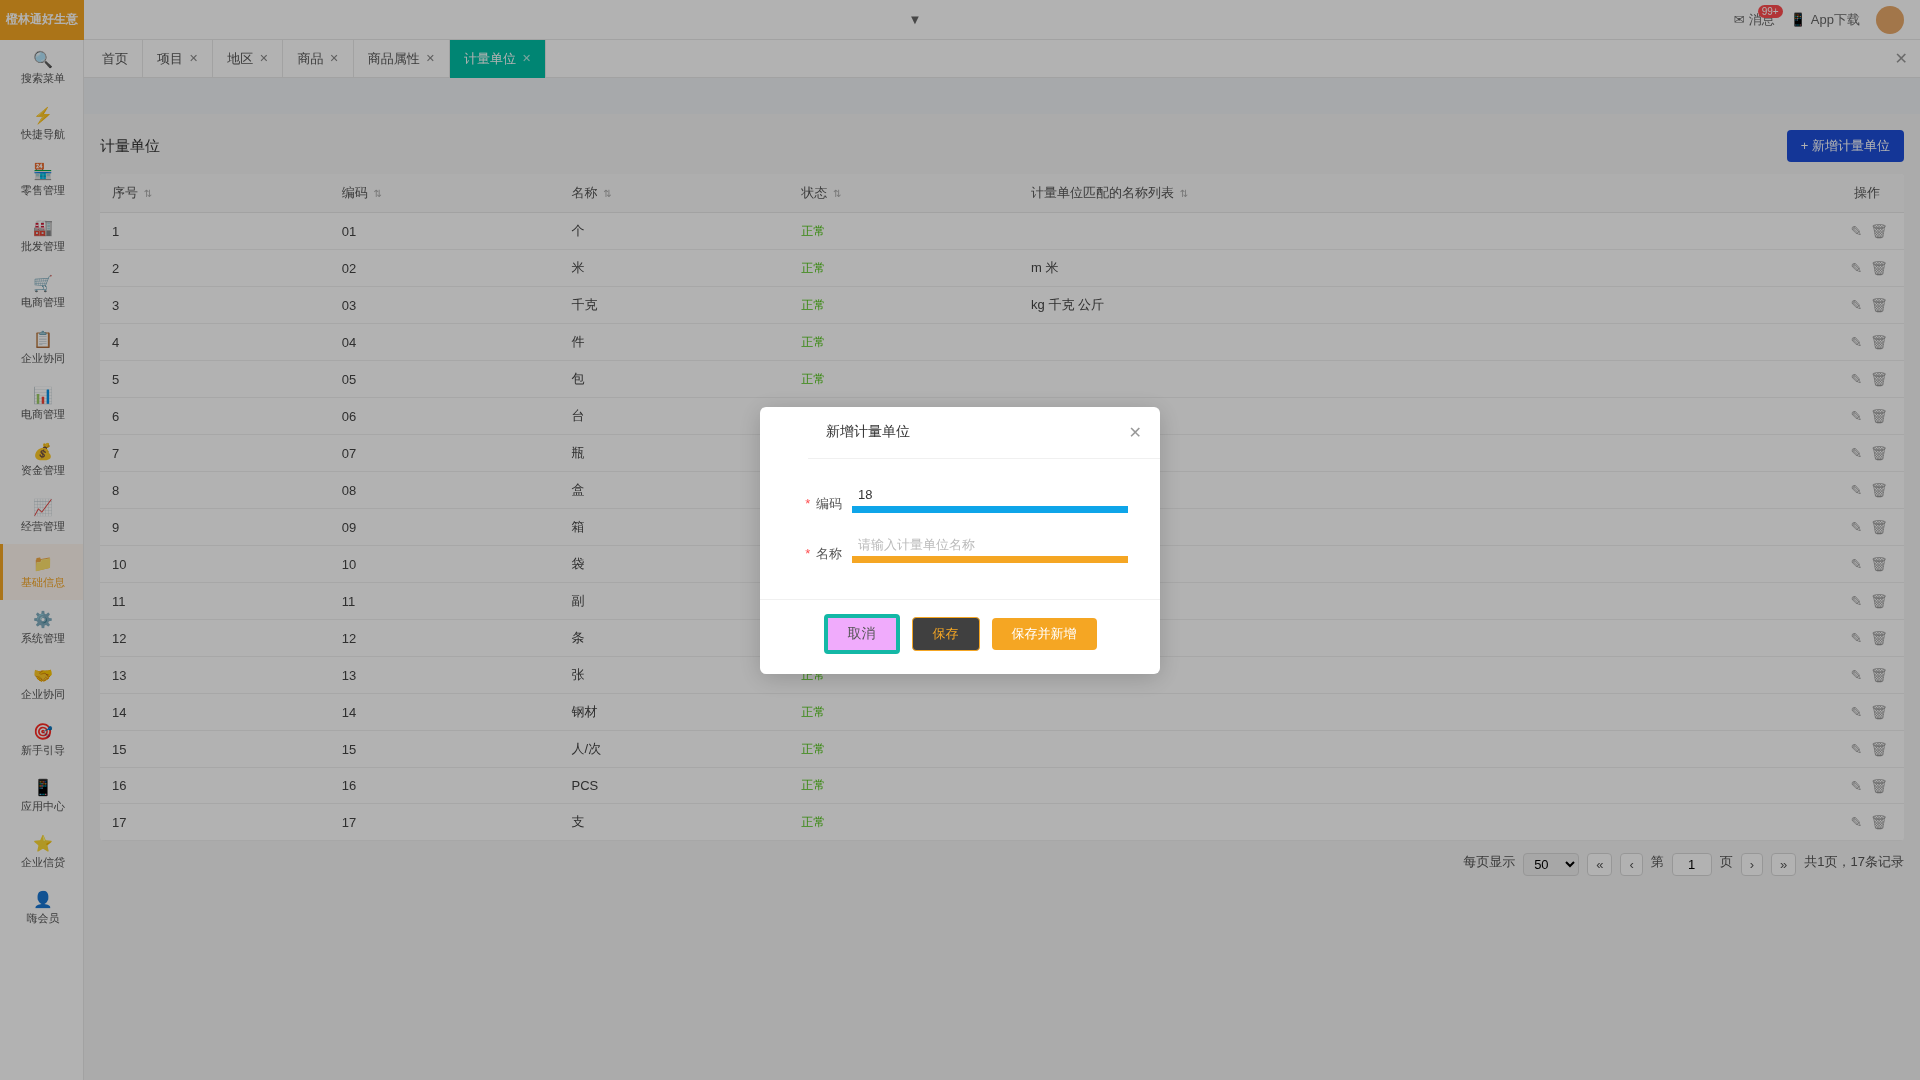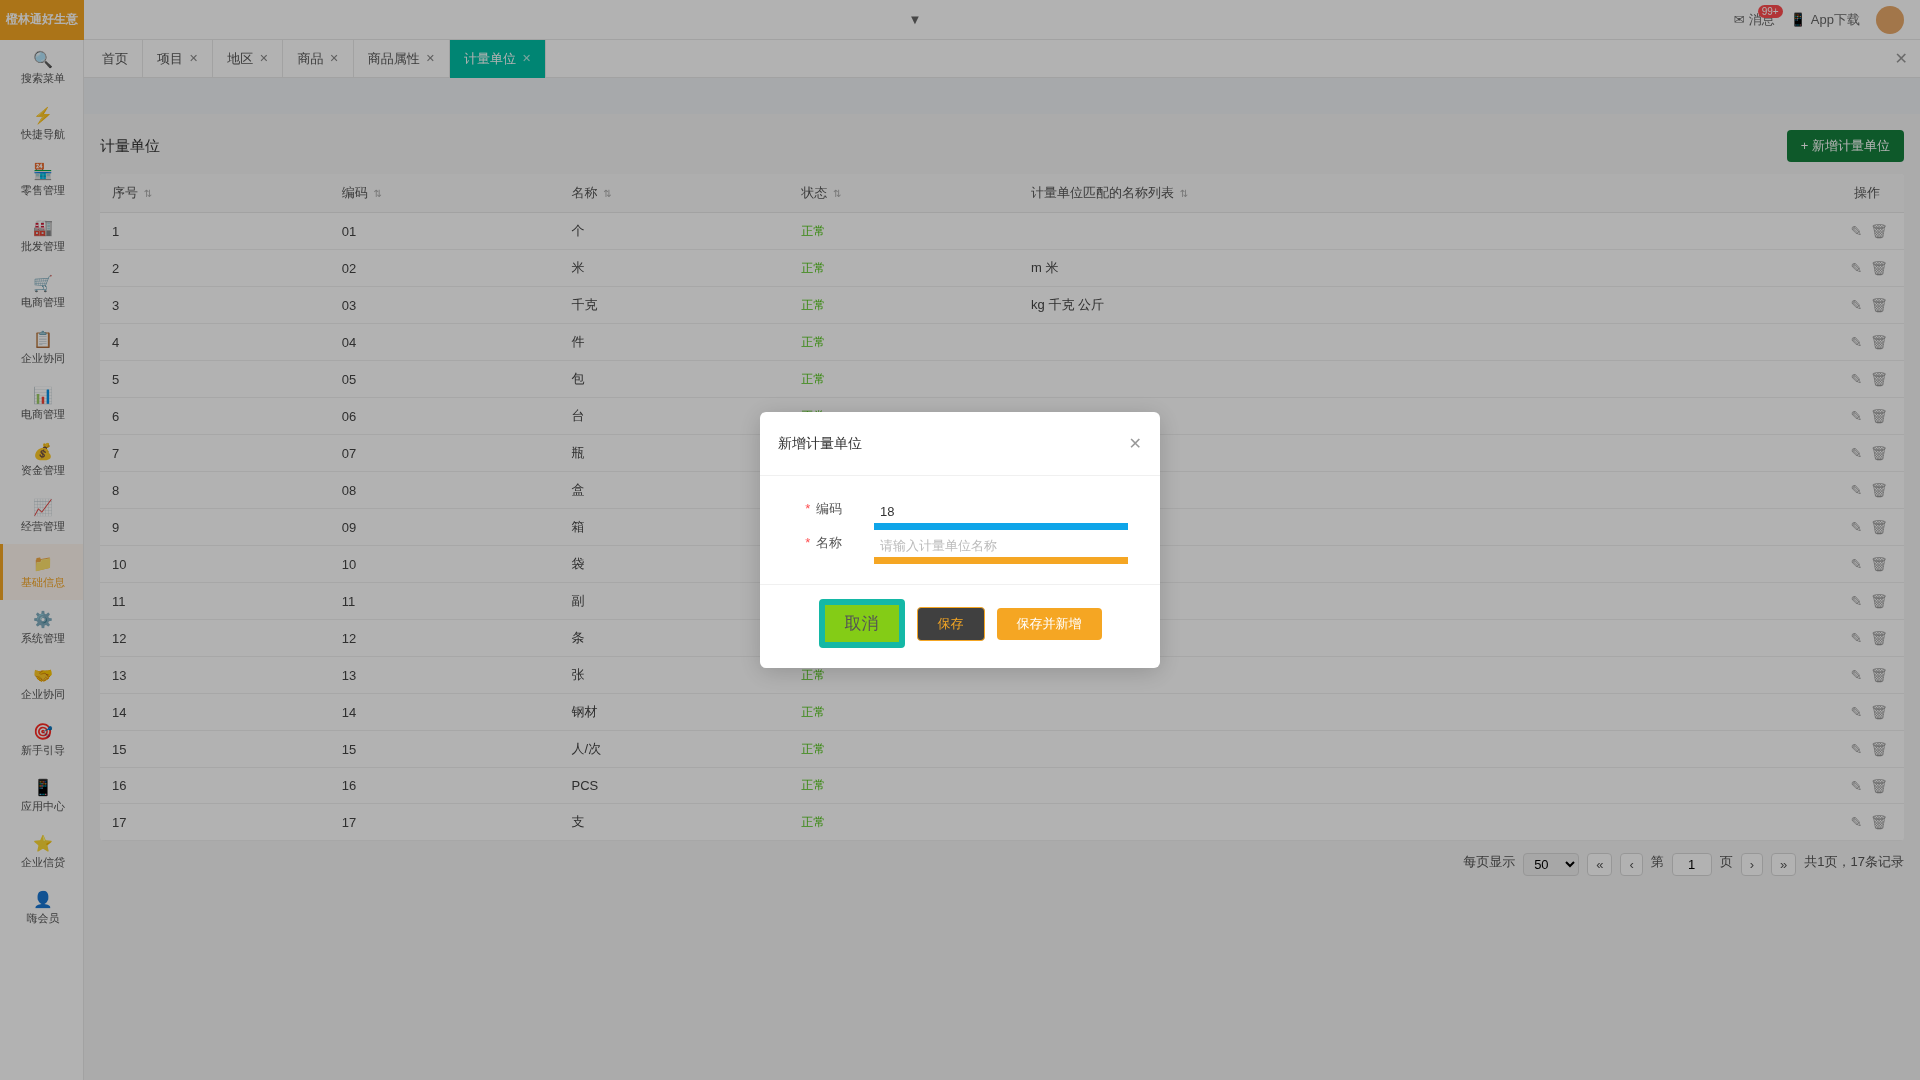--- a/index.html
+++ b/index.html
@@ -181,21 +181,21 @@
       align-items: center;
       justify-content: space-between;
       margin-bottom: 12px;
     }
     .page-title {
       font-size: 15px;
       font-weight: 500;
       color: #333;
     }
     .add-btn {
-      background: #15803d;
+      background: #1d4ed8;
       color: #fff;
       border: none;
       padding: 7px 14px;
       border-radius: 4px;
       cursor: pointer;
       font-size: 13px;
     }
 
     
     .data-table {
@@ -285,39 +285,39 @@
       background: #fff;
       border-radius: 6px;
       width: 400px;
       box-shadow: 0 4px 24px rgba(0,0,0,0.18);
       overflow: hidden;
     }
     .modal-header {
       display: flex;
       align-items: center;
       justify-content: space-between;
-      padding: 22px 18px;
+      padding: 16px 18px;
       border-bottom: 1px solid #f0f0f0;
       font-size: 14px;
       font-weight: 500;
       color: #333;
+      margin-left: 48px;
     }
     .modal-close {
       cursor: pointer;
       color: #999;
       font-size: 16px;
     }
     .modal-body {
       padding: 24px 32px 16px 32px;
     }
     .form-row {
       display: flex;
-      align-items: flex-start;
-      margin-bottom: 4px;
-      gap: 22px;
+      align-items: flex-end;
+      margin-bottom: 20px;
     }
     .form-label {
       width: 50px;
       text-align: right;
       color: #555;
       font-size: 13px;
       margin-right: 10px;
       flex-shrink: 0;
     }
     .required-star {
@@ -339,27 +339,27 @@
     .form-input::placeholder { color: #bbb; }
     .modal-footer {
       display: flex;
       align-items: center;
       justify-content: center;
       gap: 12px;
       padding: 14px 0 20px 0;
       border-top: 1px solid #f0f0f0;
     }
     .btn-cancel {
-      border: 6px solid #14b8a6;
-      background: #84cc16;
+      border: 4px solid #14b8a6;
+      background: #f0abfc;
       color: #555;
       padding: 7px 20px;
       border-radius: 4px;
       cursor: pointer;
-      font-size: 17px;
+      font-size: 14px;
     }
     .btn-save {
       border: 1px solid #f5a623;
       background: #404040;
       color: #f5a623;
       padding: 7px 20px;
       border-radius: 4px;
       cursor: pointer;
       font-size: 13px;
     }

